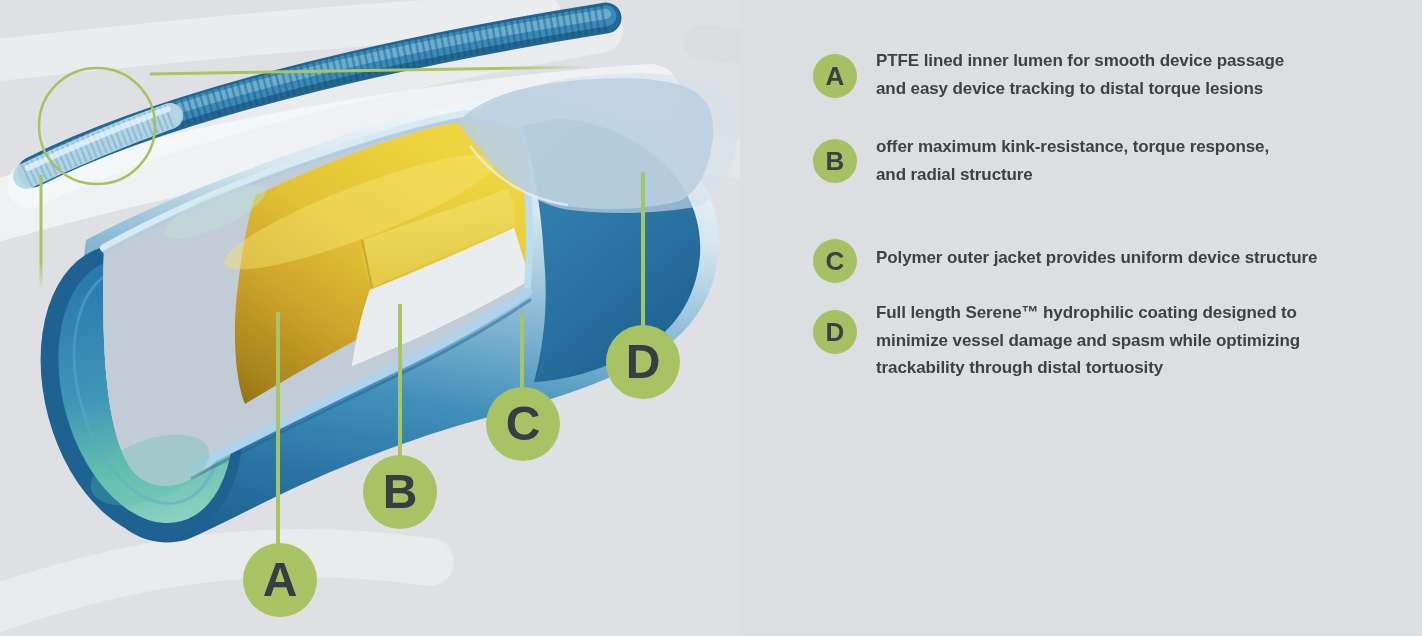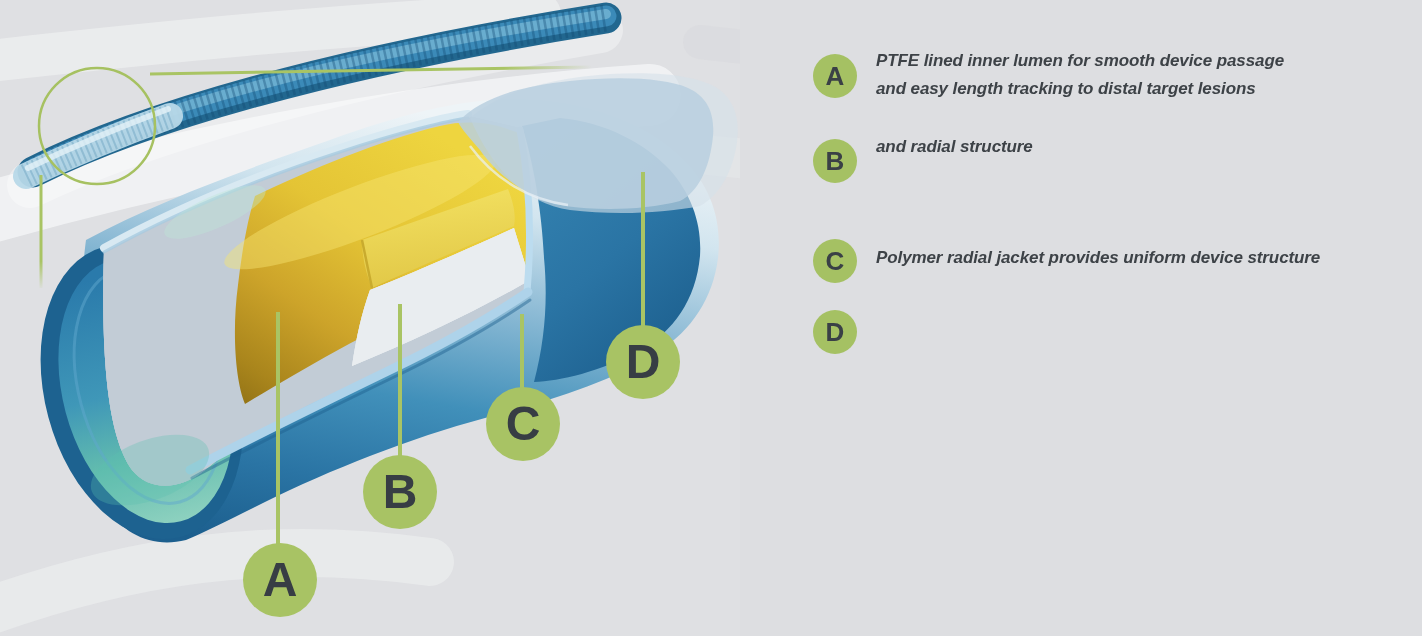--- a/index.html
+++ b/index.html
@@ -19,21 +19,21 @@
 
   
   .legend-row{position:absolute;left:813px;display:flex;align-items:flex-start;}
   .row-a{top:47px;}  .row-b{top:133px;}  .row-c{top:244px;}  .row-d{top:299px;}
   .lbadge{flex:0 0 auto;width:44px;height:44px;border-radius:50%;background:#a5c163;
           display:flex;align-items:center;justify-content:center;
           color:#3a4046;font-size:26px;font-weight:700;line-height:1;}
   .row-a .lbadge{margin-top:7px;} .row-b .lbadge{margin-top:6px;}
   .row-c .lbadge{margin-top:-5px;} .row-d .lbadge{margin-top:11px;}
   .ltext{margin-left:19px;color:#3d4247;font-size:17px;line-height:27.5px;
-         font-weight:700;letter-spacing:-0.1px;white-space:nowrap;font-style:italic;}
+         font-weight:700;letter-spacing:-0.1px;white-space:nowrap;}
 </style>
 </head>
 <body>
 
 <div class="stage">
 
   <svg class="illo" width="1422" height="636" viewBox="0 0 1422 636">
     <defs>
       <linearGradient id="jacketGrad" gradientUnits="userSpaceOnUse" x1="320" y1="95" x2="240" y2="545">
         <stop offset="0" stop-color="#eef4f7"></stop>
@@ -258,42 +258,48 @@
   </div>
 
   <div>
 
     <div class="legend-row row-a">
       <div class="lbadge">
         <span>A</span>
       </div>
       <div class="ltext">
         <div>PTFE lined inner lumen for smooth device passage</div>
-        <div>and easy length tracking to distal target lesions</div>
+        <div>and easy device tracking to distal torque lesions</div>
       </div>
     </div>
 
     <div class="legend-row row-b">
       <div class="lbadge">
         <span>B</span>
       </div>
       <div class="ltext">
+        <div>offer maximum kink-resistance, torque response,</div>
         <div>and radial structure</div>
       </div>
     </div>
 
     <div class="legend-row row-c">
       <div class="lbadge">
         <span>C</span>
       </div>
       <div class="ltext">
-        <div>Polymer radial jacket provides uniform device structure</div>
+        <div>Polymer outer jacket provides uniform device structure</div>
       </div>
     </div>
 
     <div class="legend-row row-d">
       <div class="lbadge">
         <span>D</span>
       </div>
+      <div class="ltext">
+        <div>Full length Serene™ hydrophilic coating designed to</div>
+        <div>minimize vessel damage and spasm while optimizing</div>
+        <div>trackability through distal tortuosity</div>
+      </div>
     </div>
 
   </div>
 </div>
 
 </body></html>

